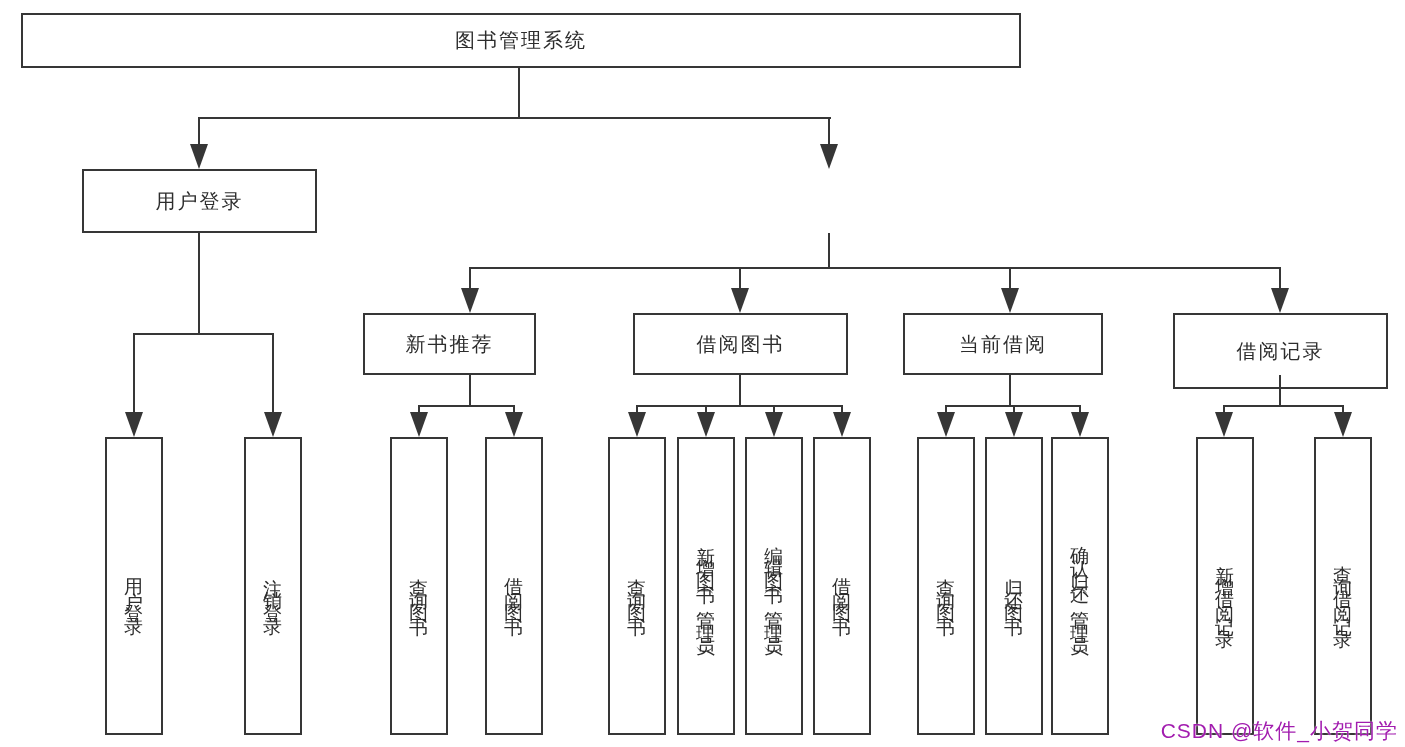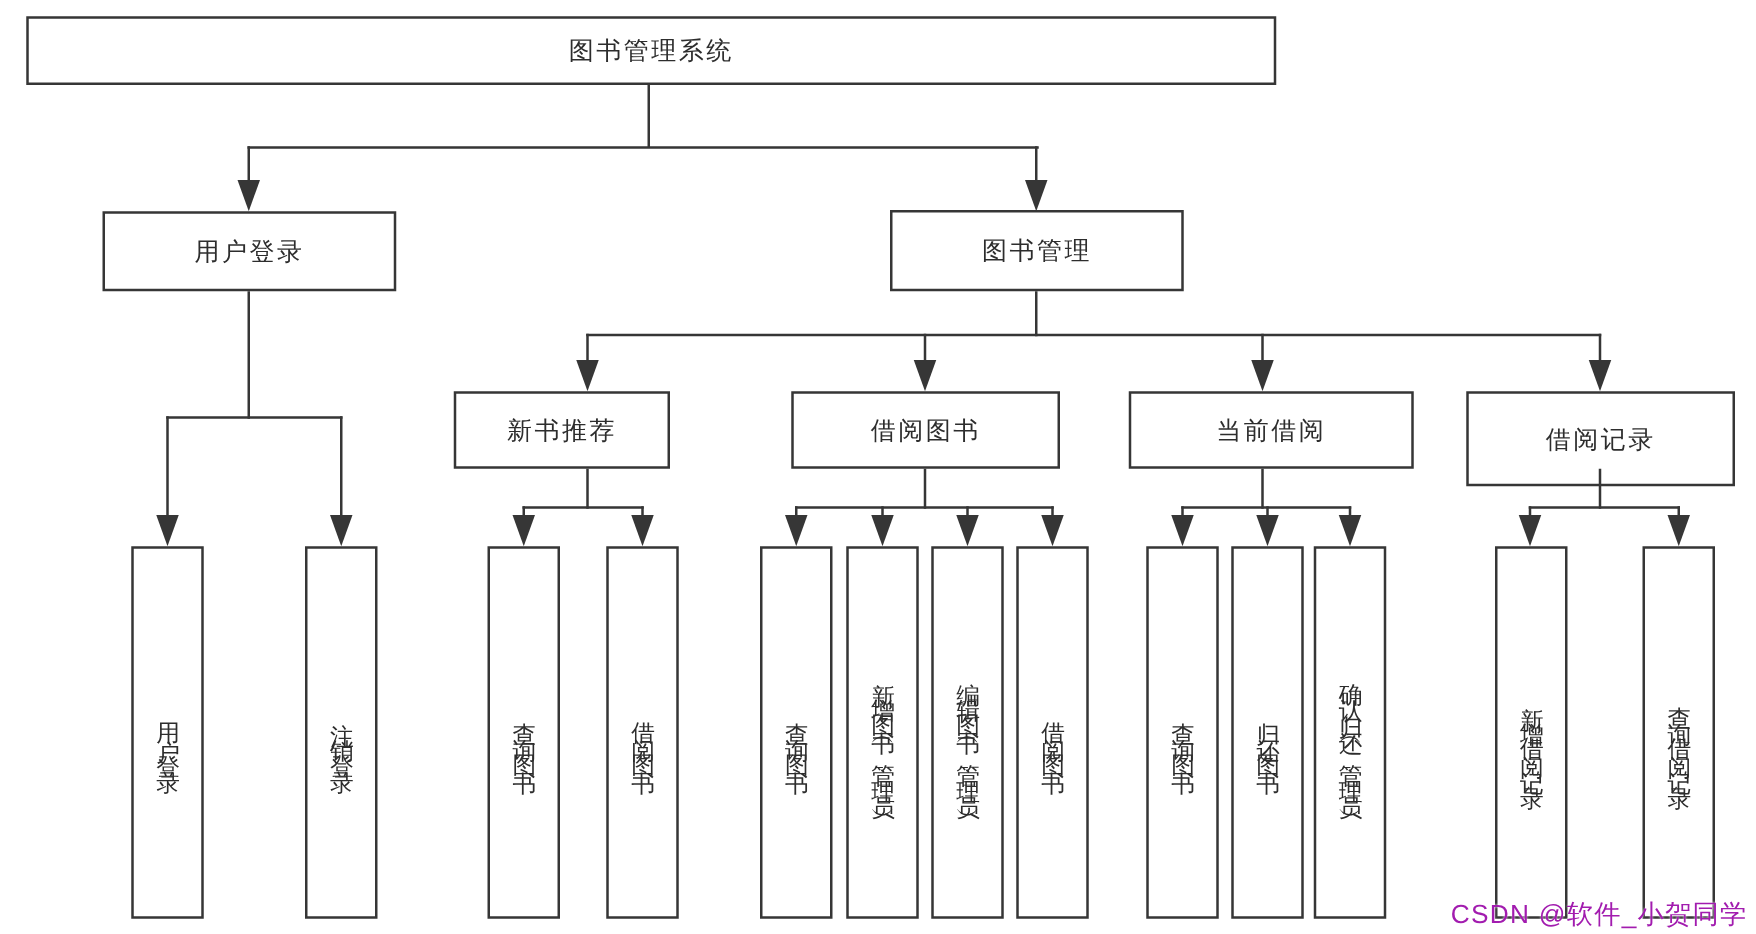--- a/index.html
+++ b/index.html
@@ -37,21 +37,21 @@
     letter-spacing: 13px;
     line-height: 1;
     padding-top: 6px;
   }
   
   #n-root    { left: 21px;  top: 13px;  width: 1000px; height: 55px; }
   #n-login   { left: 82px;  top: 169px; width: 235px;  height: 64px; }
   #n-mgmt    { left: 712px; top: 168px; width: 235px;  height: 65px; }
   #n-rec     { left: 363px; top: 313px; width: 173px;  height: 62px; }
   #n-bb      { left: 633px; top: 313px; width: 215px;  height: 62px; }
-  #n-cb      { left: 903px; top: 313px; width: 228px;  height: 62px; }
+  #n-cb      { left: 903px; top: 313px; width: 200px;  height: 62px; }
   #n-br      { left: 1173px;top: 313px; width: 215px;  height: 76px; }
   .leaf      { top: 437px; width: 58px; height: 298px; }
   #lf-login      { left: 105px; }
   #lf-logout     { left: 244px; }
   #lf-rec-query  { left: 390px; }
   #lf-rec-borrow { left: 485px; }
   #lf-bb-query   { left: 608px; }
   #lf-bb-add     { left: 677px; }
   #lf-bb-edit    { left: 745px; }
   #lf-bb-borrow  { left: 813px; }
@@ -89,21 +89,20 @@
   }
 </style>
 </head>
 <body>
 
 <div id="canvas">
 
   <div class="node node-h" id="n-root">图书管理系统</div>
 
   <div class="node node-h" id="n-login">用户登录</div>
-  <div class="node node-h" id="n-mgmt">图书管理</div>
 
   <div class="node node-h" id="n-rec">新书推荐</div>
   <div class="node node-h" id="n-bb">借阅图书</div>
   <div class="node node-h" id="n-cb">当前借阅</div>
   <div class="node node-h" id="n-br">借阅记录</div>
 
   <div class="node node-v leaf" id="lf-login">用户登录</div>
   <div class="node node-v leaf" id="lf-logout">注销登录</div>
 
   <div class="node node-v leaf" id="lf-rec-query">查询图书</div>

